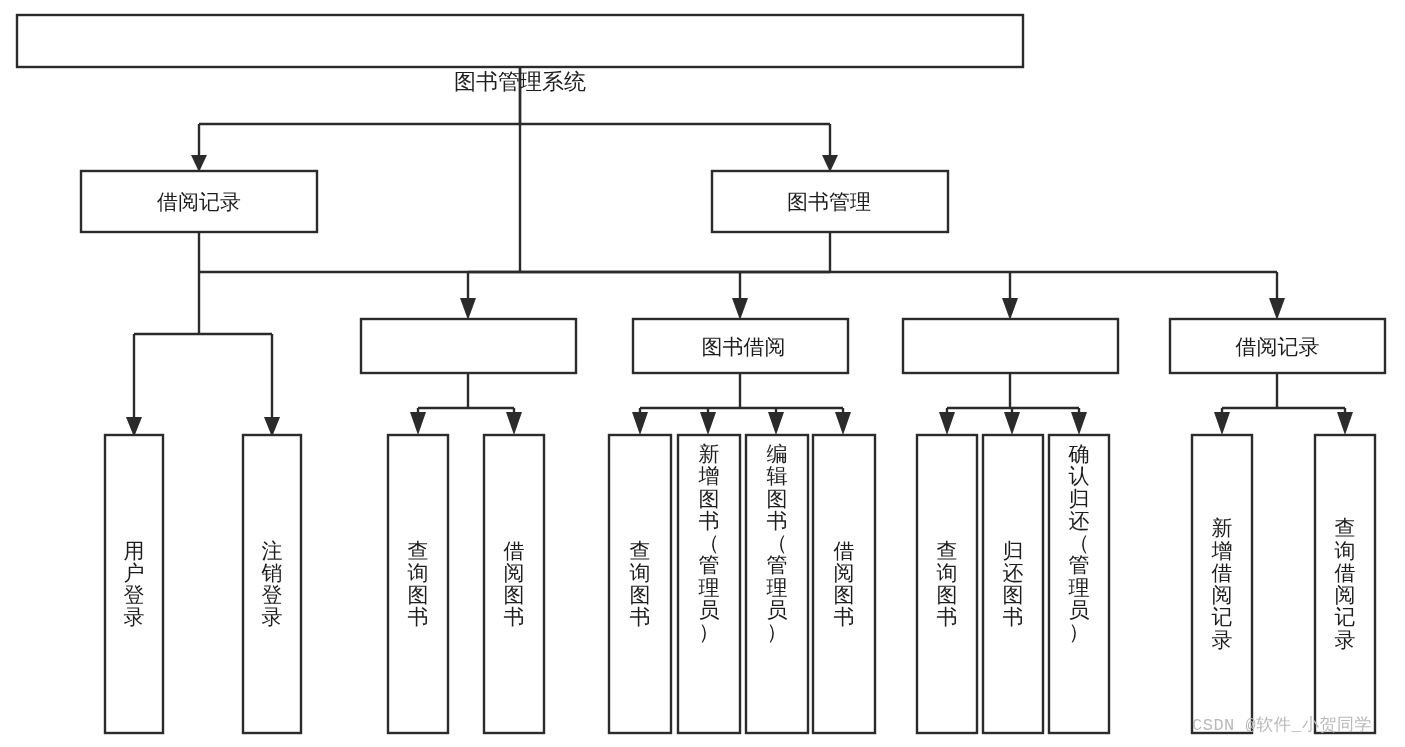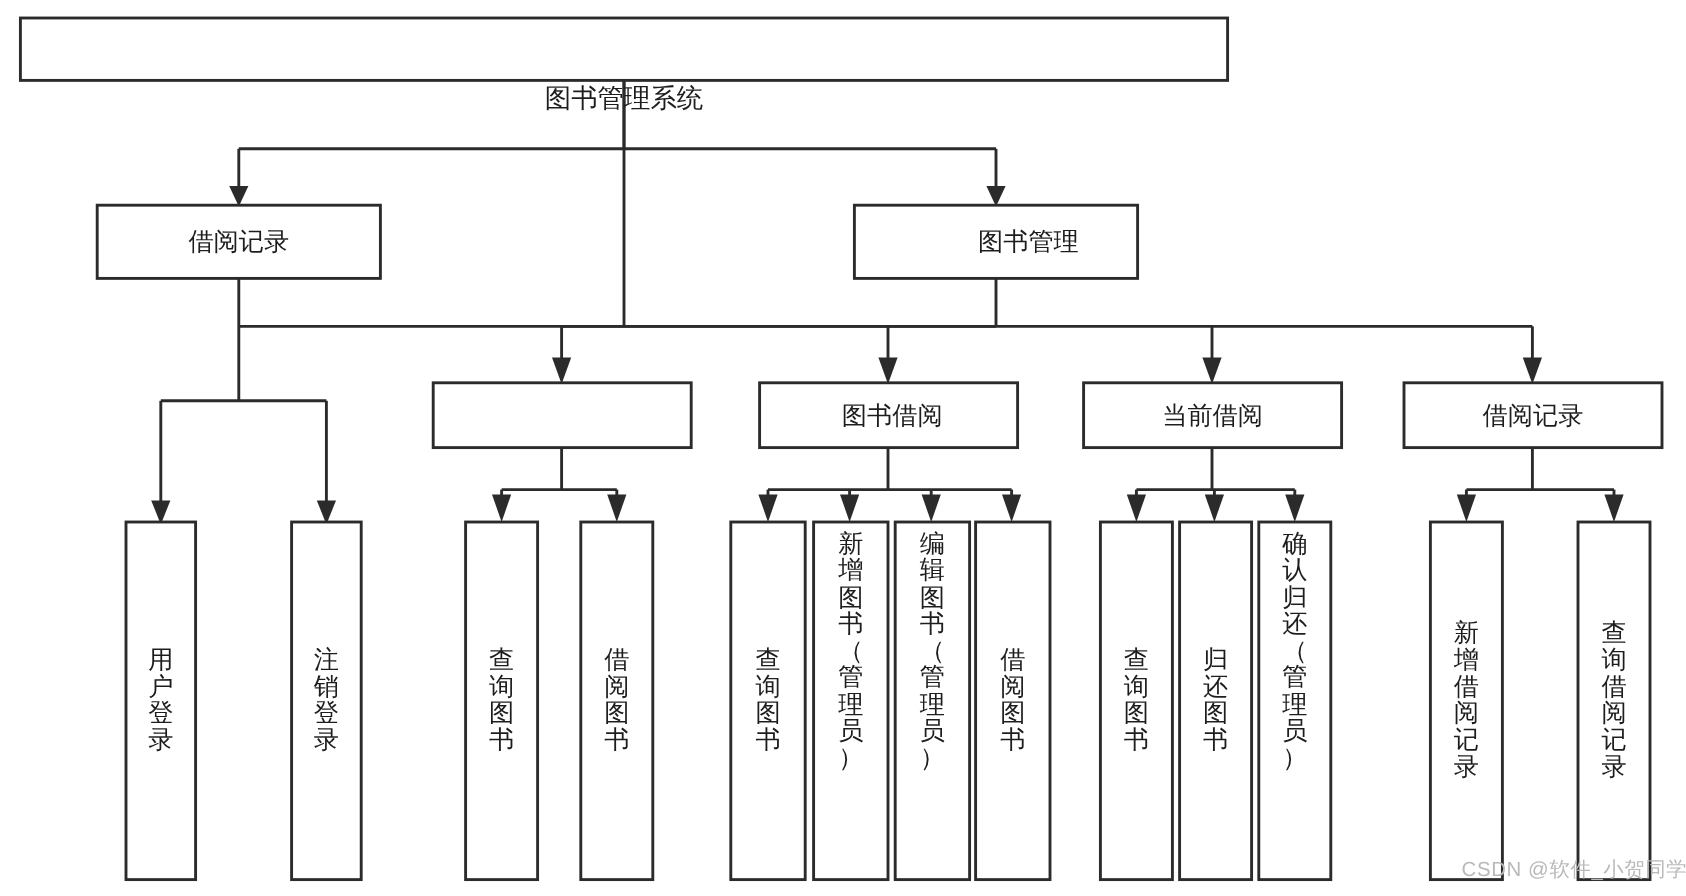--- a/index.html
+++ b/index.html
@@ -75,23 +75,22 @@
     display: block;
     height: 1.06em;
   }
   .watermark {
     position: absolute;
     left: 1192px;
     top: 713px;
     font-size: 17px;
     color: #b9b9b9;
     letter-spacing: 0.5px;
-    font-family: Liberation Sans, sans-serif;
+    font-family: Liberation Mono, monospace;
     white-space: nowrap;
-    padding-left: 26px;
   }
 </style>
 </head>
 <body>
 
 <div id="diagram-root">
 
   <svg class="diagram-canvas" viewBox="0 0 1405 747" xmlns="http://www.w3.org/2000/svg">
 
     <g>
@@ -192,24 +191,23 @@
       <rect class="node-box" x="1049" y="435" width="60" height="298"></rect>
 
       <rect class="node-box" x="1192" y="435" width="60" height="298"></rect>
       <rect class="node-box" x="1315" y="435" width="60" height="298"></rect>
     </g>
   </svg>
 
   <div class="label label-h label-root" style="left:17px; top:15px; width:1006px; height:52px;margin-top:41px;">图书管理系统</div>
 
   <div class="label label-h" style="left:81px; top:171px; width:236px; height:61px;">借阅记录</div>
-  <div class="label label-h" style="left:712px; top:171px; width:236px; height:61px;padding-left:27px;">图书管理</div>
+  <div class="label label-h" style="left:684px; top:171px; width:236px; height:61px;padding-left:27px;">图书管理</div>
 
   <div class="label label-h" style="left:655px; top:319px; width:177px; height:54px;">图书借阅</div>
-  <div class="label label-h" style="left:903px; top:319px; width:215px; height:54px;">当前借阅</div>
   <div class="label label-h" style="left:1170px; top:319px; width:215px; height:54px;">借阅记录</div>
 
   <div class="label label-v center" style="left:105px; top:435px; width:58px; height:298px;">
       <span>用</span>
       <span>户</span>
       <span>登</span>
       <span>录</span>
     </div>
   <div class="label label-v center" style="left:243px; top:435px; width:58px; height:298px;">
       <span>注</span>

